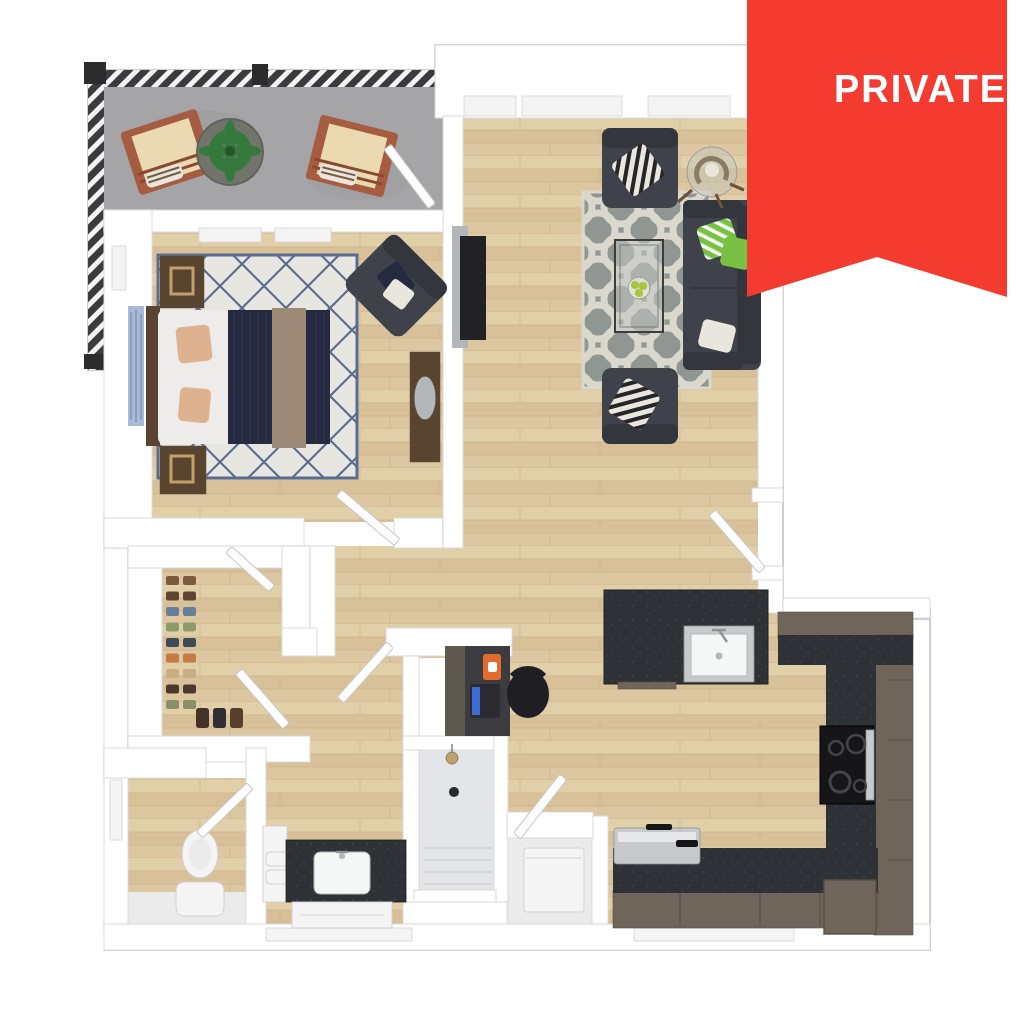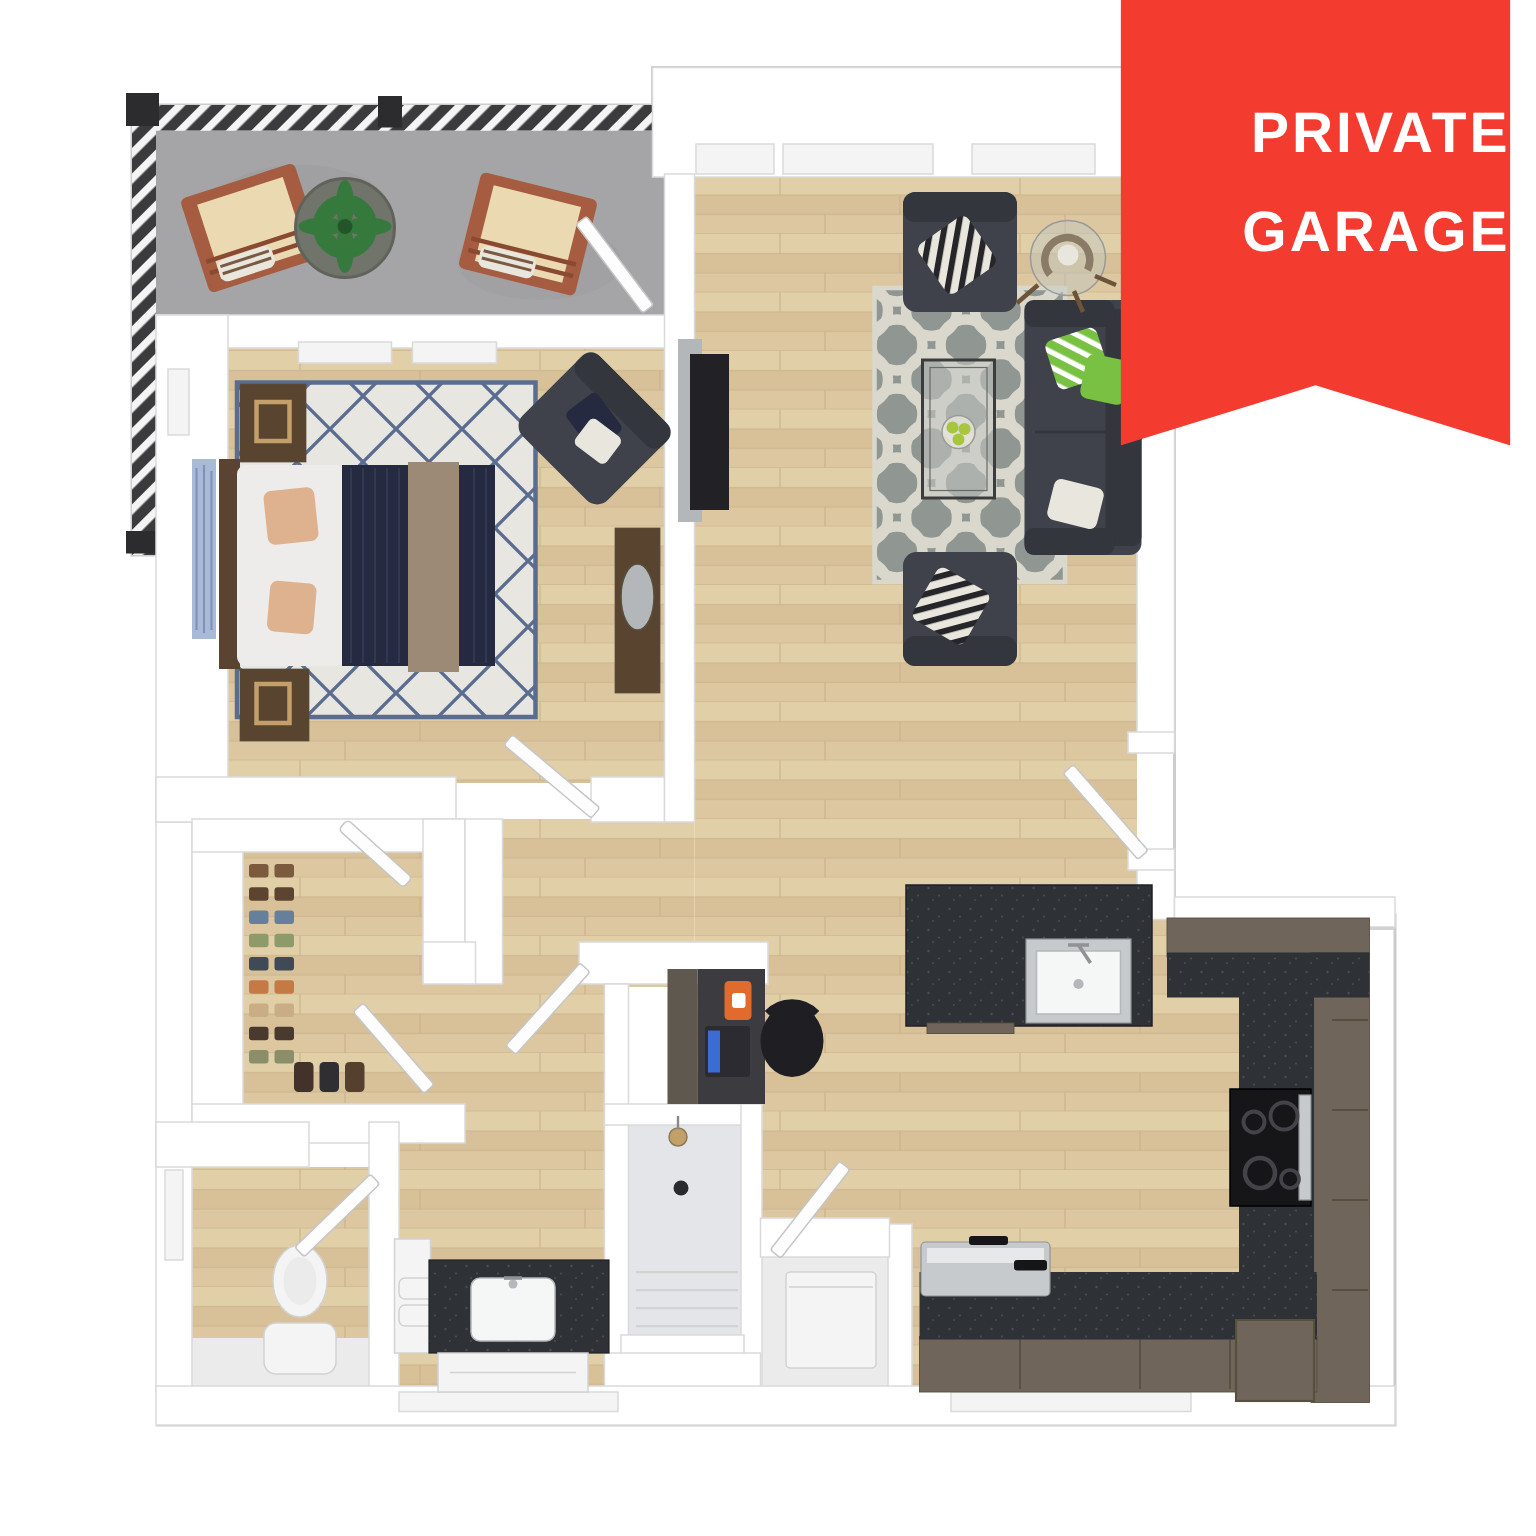--- a/index.html
+++ b/index.html
@@ -360,15 +360,14 @@
       <rect class="door" x="0" y="-4.5" width="75" height="9" rx="2"></rect>
     </g>
     <g transform="translate(762,570) rotate(-131)">
       <rect class="door" x="0" y="-4.5" width="76" height="9" rx="2"></rect>
     </g>
   </g>
 </svg>
 
 <div class="banner">
   <span>PRIVATE</span>
-  <span>GARAGE</span>
 </div>
 </div>
 
 </body></html>

